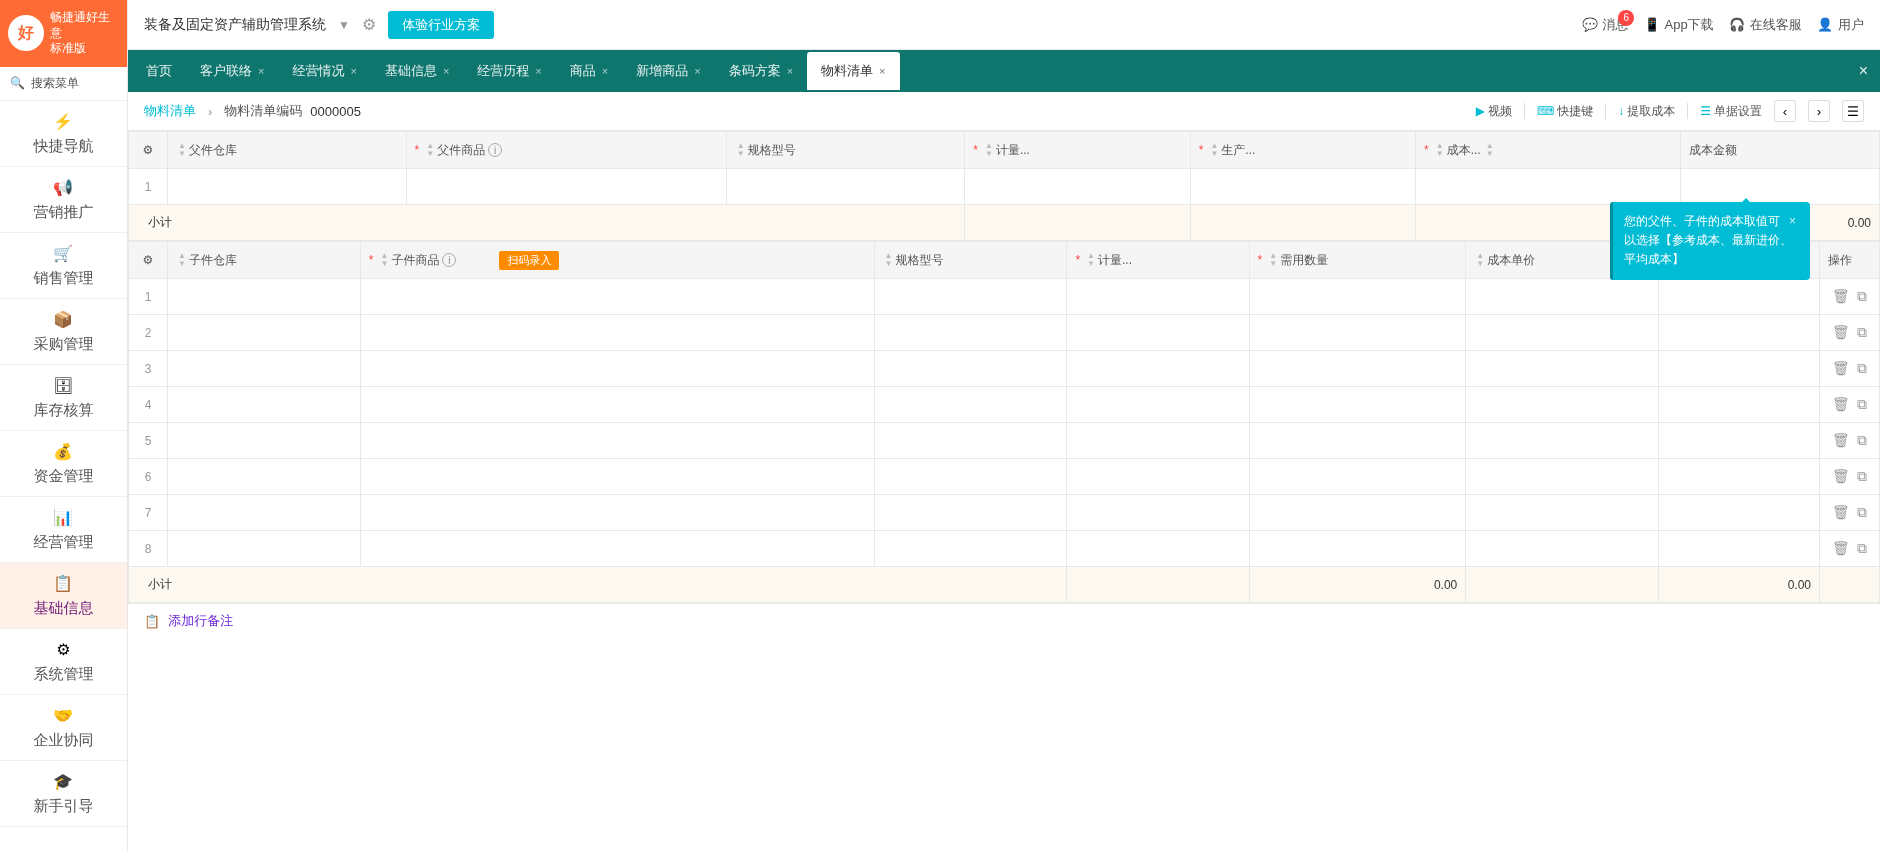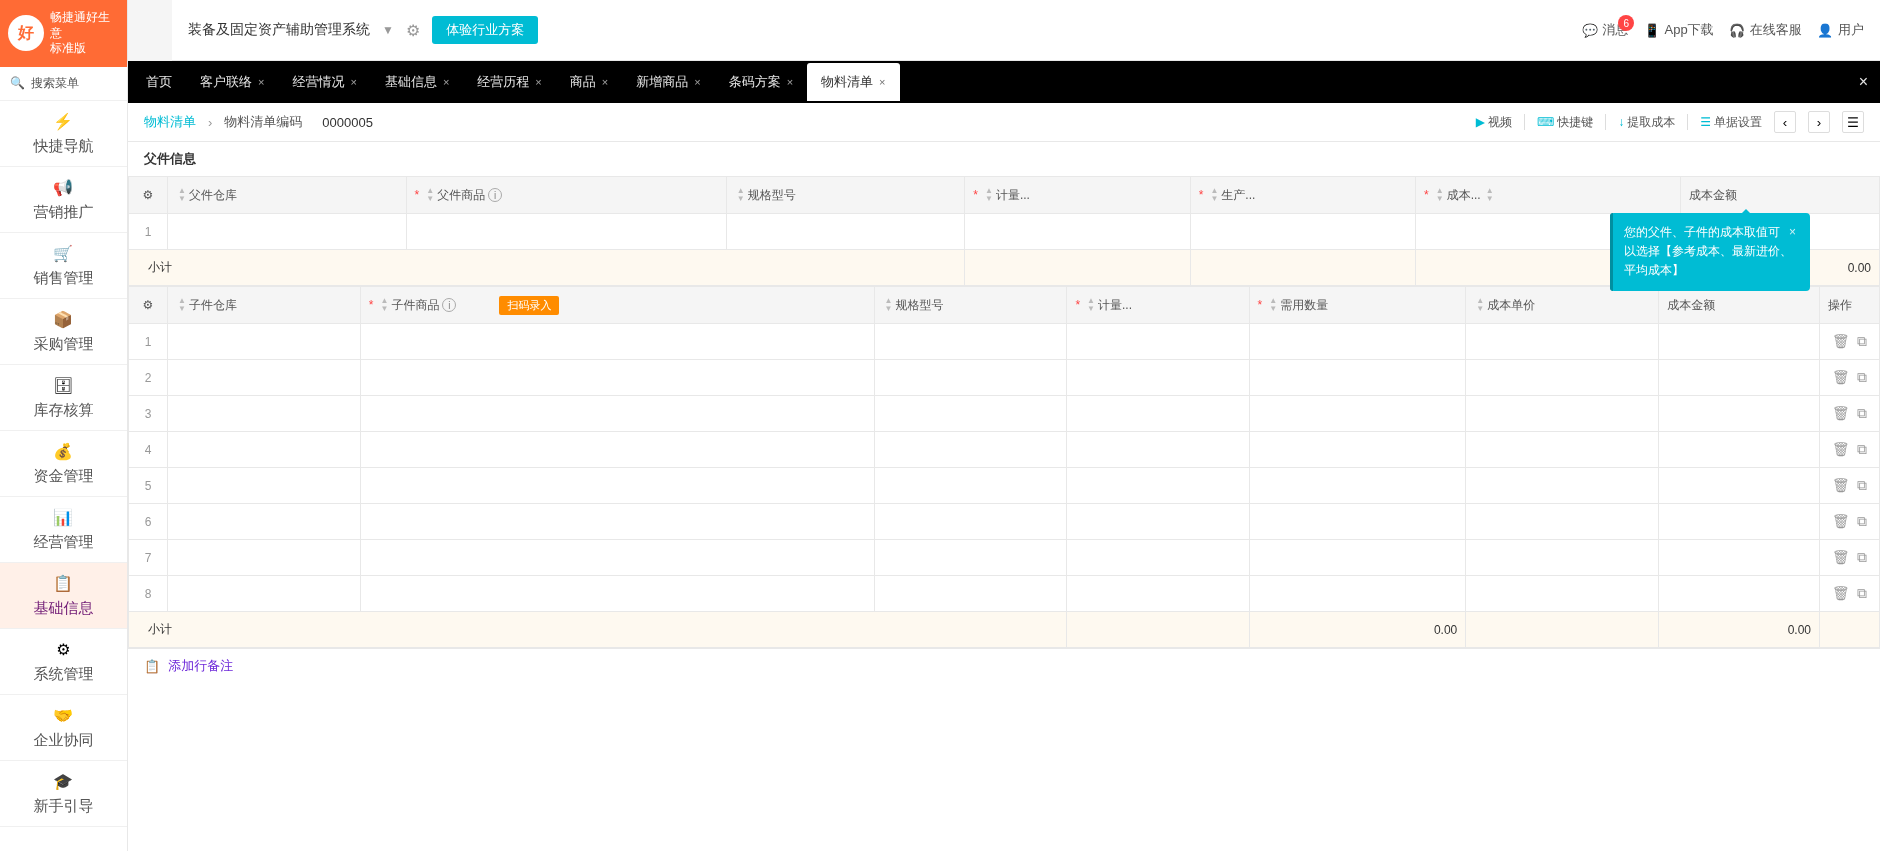--- a/index.html
+++ b/index.html
@@ -82,23 +82,22 @@
     }
 
     
     .top-header {
       background: #fff;
       border-bottom: 1px solid #e8e8e8;
       display: flex;
       align-items: center;
       justify-content: space-between;
       padding: 0 16px;
-      height: 61px;
+      height: 50px;
       flex-shrink: 0;
-      margin-left: 44px;
     }
     .header-left {
       display: flex;
       align-items: center;
       gap: 12px;
     }
     .system-title { font-size: 14px; color: #333; }
     .header-btn {
       background: #00bcd4;
       color: #fff;
@@ -132,21 +131,21 @@
       display: flex;
       align-items: center;
       justify-content: center;
       position: absolute;
       top: -6px;
       right: -6px;
     }
 
     
     .nav-tabs {
-      background: #000000;
+      background: #0f766e;
       display: flex;
       align-items: center;
       padding: 0 4px;
       flex-shrink: 0;
       min-height: 42px;
     }
     .nav-tab {
       padding: 10px 14px;
       color: rgba(255,255,255,0.9);
       cursor: pointer;
@@ -191,21 +190,21 @@
       background: #fff;
       gap: 8px;
       flex-shrink: 0;
     }
     .breadcrumb-item {
       font-size: 13px;
       color: #00bcd4;
       cursor: pointer;
     }
     .breadcrumb-sep { color: #999; margin: 0 4px; }
-    .doc-code { font-size: 13px; color: #333; font-weight: 500; margin-left: 12px; }
+    .doc-code { font-size: 13px; color: #333; font-weight: 500; }
     .toolbar-right {
       margin-left: auto;
       display: flex;
       align-items: center;
       gap: 12px;
     }
     .toolbar-action {
       display: flex;
       align-items: center;
       gap: 3px;
@@ -543,21 +542,20 @@
         <button class="toolbar-nav-btn">☰</button>
       </div>
     </div>
 
     <div class="tooltip-popup">
       <div class="tooltip-bar"></div>
       <span class="tooltip-close">×</span>
       <span>您的父件、子件的成本取值可以选择【参考成本、最新进价、平均成本】</span>
     </div>
 
-    <div class="section-header">父件信息</div>
 
     <table class="data-table">
       <thead>
         <tr>
           <th style="width:36px;">
             <div class="col-settings-icon">⚙</div>
           </th>
           <th>
             <div class="th-with-icon">
               <span class="sort-icons">▲<br>▼</span>

